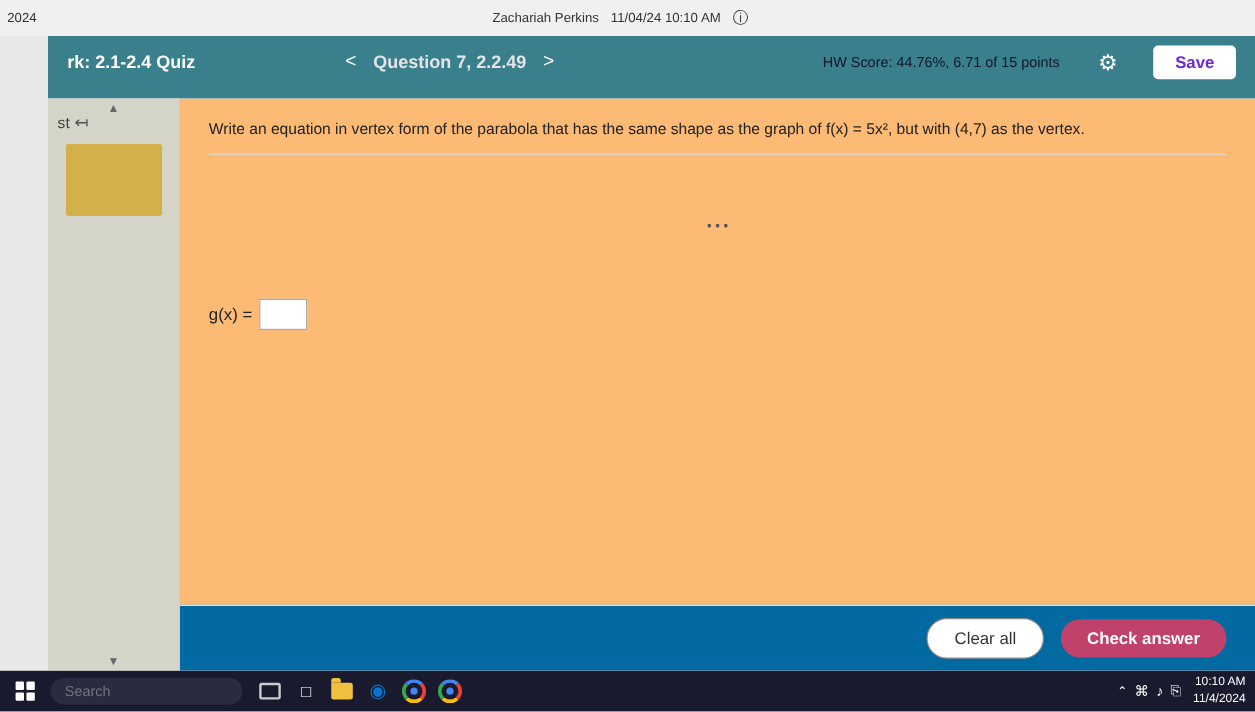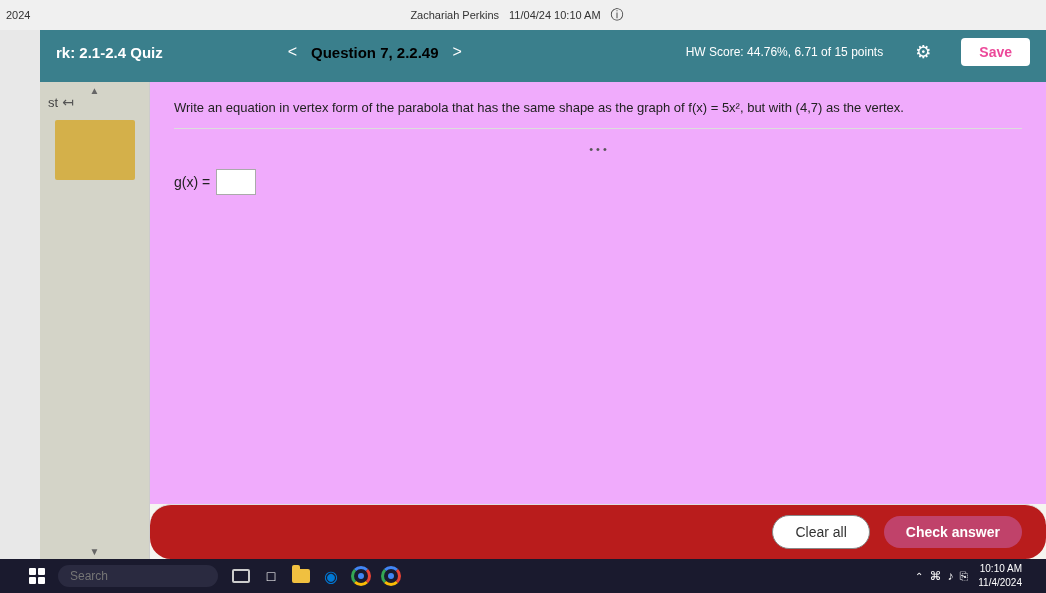--- a/index.html
+++ b/index.html
@@ -70,26 +70,26 @@
     }
     .nav-arrow {
       color: white;
       font-size: 16px;
       cursor: pointer;
       padding: 2px 6px;
     }
     .question-label {
       font-size: 15px;
       font-weight: 600;
-      color: #000000;
+      color: #e5e5e5;
     }
     .hw-score-block {
       display: flex;
       flex-direction: row;
-      color: #ffffff;
+      color: #0f172a;
       font-size: 12px;
       margin-left: auto;
       line-height: 1.5;
     }
     .hw-score-line {
       font-size: 12px;
     }
     .points-line {
       display: flex;
       align-items: center;
@@ -104,21 +104,21 @@
       display: inline-block;
     }
     .settings-icon-btn {
       color: white;
       font-size: 18px;
       cursor: pointer;
       margin-left: 12px;
     }
     .save-btn {
       background: white;
-      color: #ec4899;
+      color: #6d28d9;
       border: none;
       border-radius: 4px;
       padding: 6px 18px;
       font-size: 14px;
       font-weight: 600;
       cursor: pointer;
       margin-left: 10px;
     }
 
     
@@ -174,25 +174,26 @@
       width: 80px;
       height: 60px;
       background: #d4b04a;
       margin: 6px auto;
       border-radius: 2px;
     }
 
     
     .question-area {
       flex: 1;
-      background: #f0abfc;
+      background: #fdba74;
       padding: 16px 24px;
       display: flex;
       flex-direction: column;
       overflow: hidden;
+      gap: 40px;
     }
     .question-instruction {
       font-size: 13px;
       color: #222;
       line-height: 1.5;
       margin-bottom: 14px;
       border-bottom: 1px solid #ddd;
       padding-bottom: 10px;
     }
     .more-dots {
@@ -221,23 +222,22 @@
       outline: none;
     }
 
     
     .action-bar {
       display: flex;
       justify-content: flex-end;
       align-items: center;
       padding: 10px 24px;
       gap: 14px;
-      background: #b91c1c;
+      background: #0369a1;
       border-top: 1px solid #e0e0e0;
-      border-radius: 21px;
     }
     .clear-all-btn {
       background: white;
       border: 1px solid #888;
       border-radius: 20px;
       padding: 8px 22px;
       font-size: 14px;
       color: #333;
       cursor: pointer;
     }
@@ -253,21 +253,21 @@
     }
 
     
     .taskbar {
       position: absolute;
       bottom: 0; left: 0; right: 0;
       height: 34px;
       background: #1a1a2e;
       display: flex;
       align-items: center;
-      padding: 0 24px;
+      padding: 0 8px;
       gap: 8px;
       z-index: 10;
     }
     .taskbar-start {
       width: 26px;
       height: 20px;
       display: flex;
       align-items: center;
       justify-content: center;
     }

